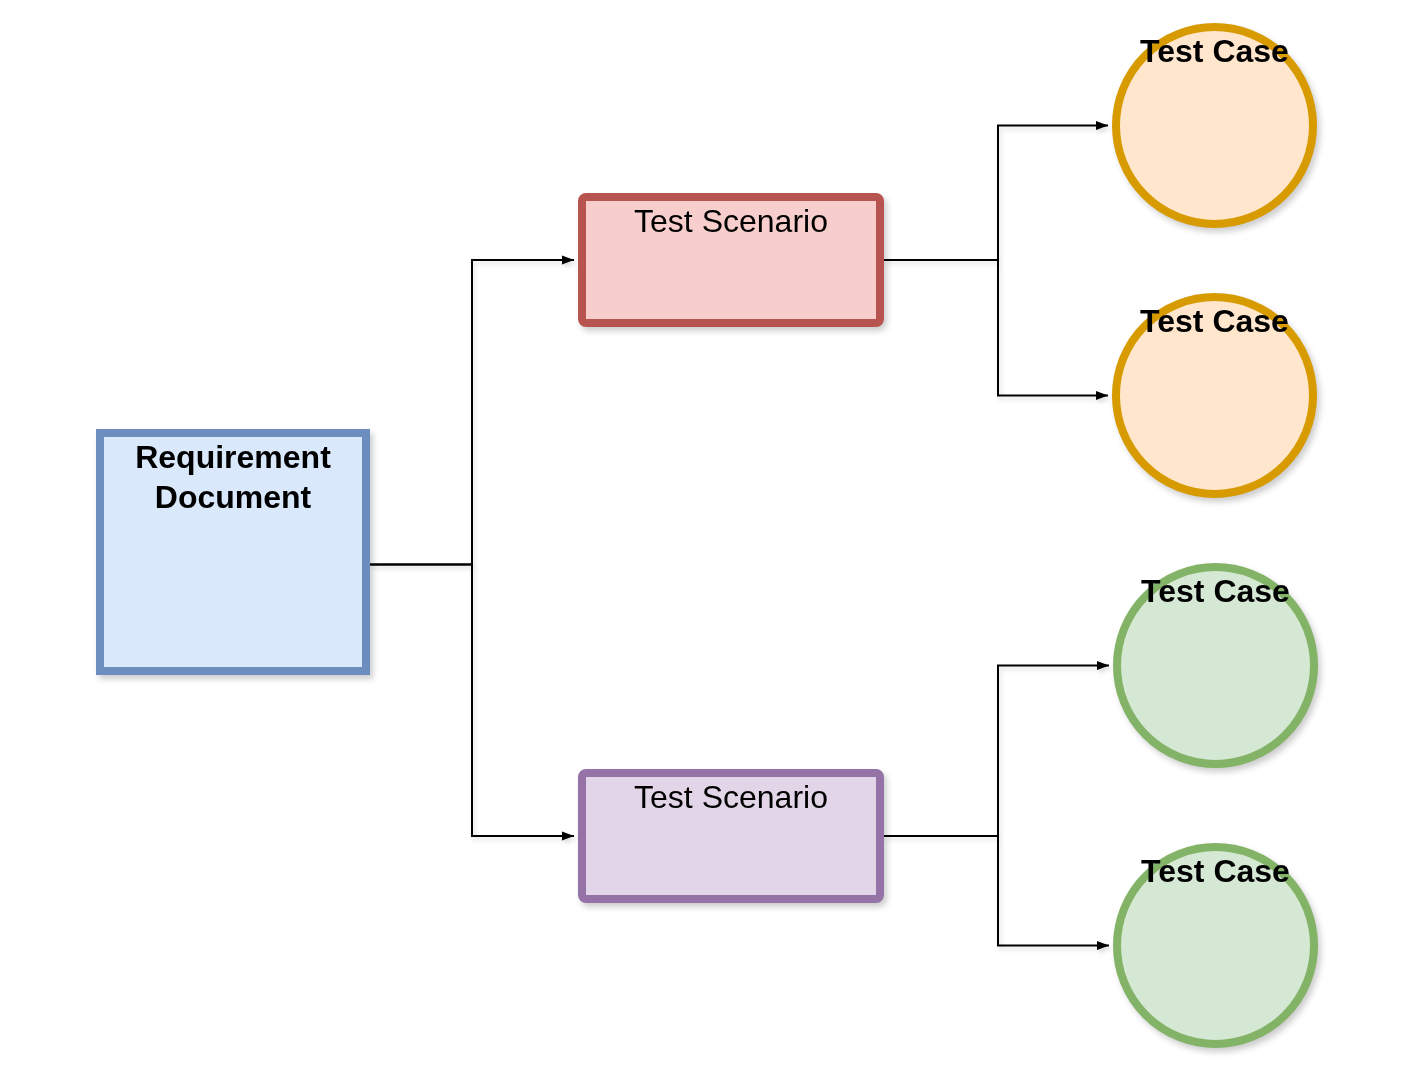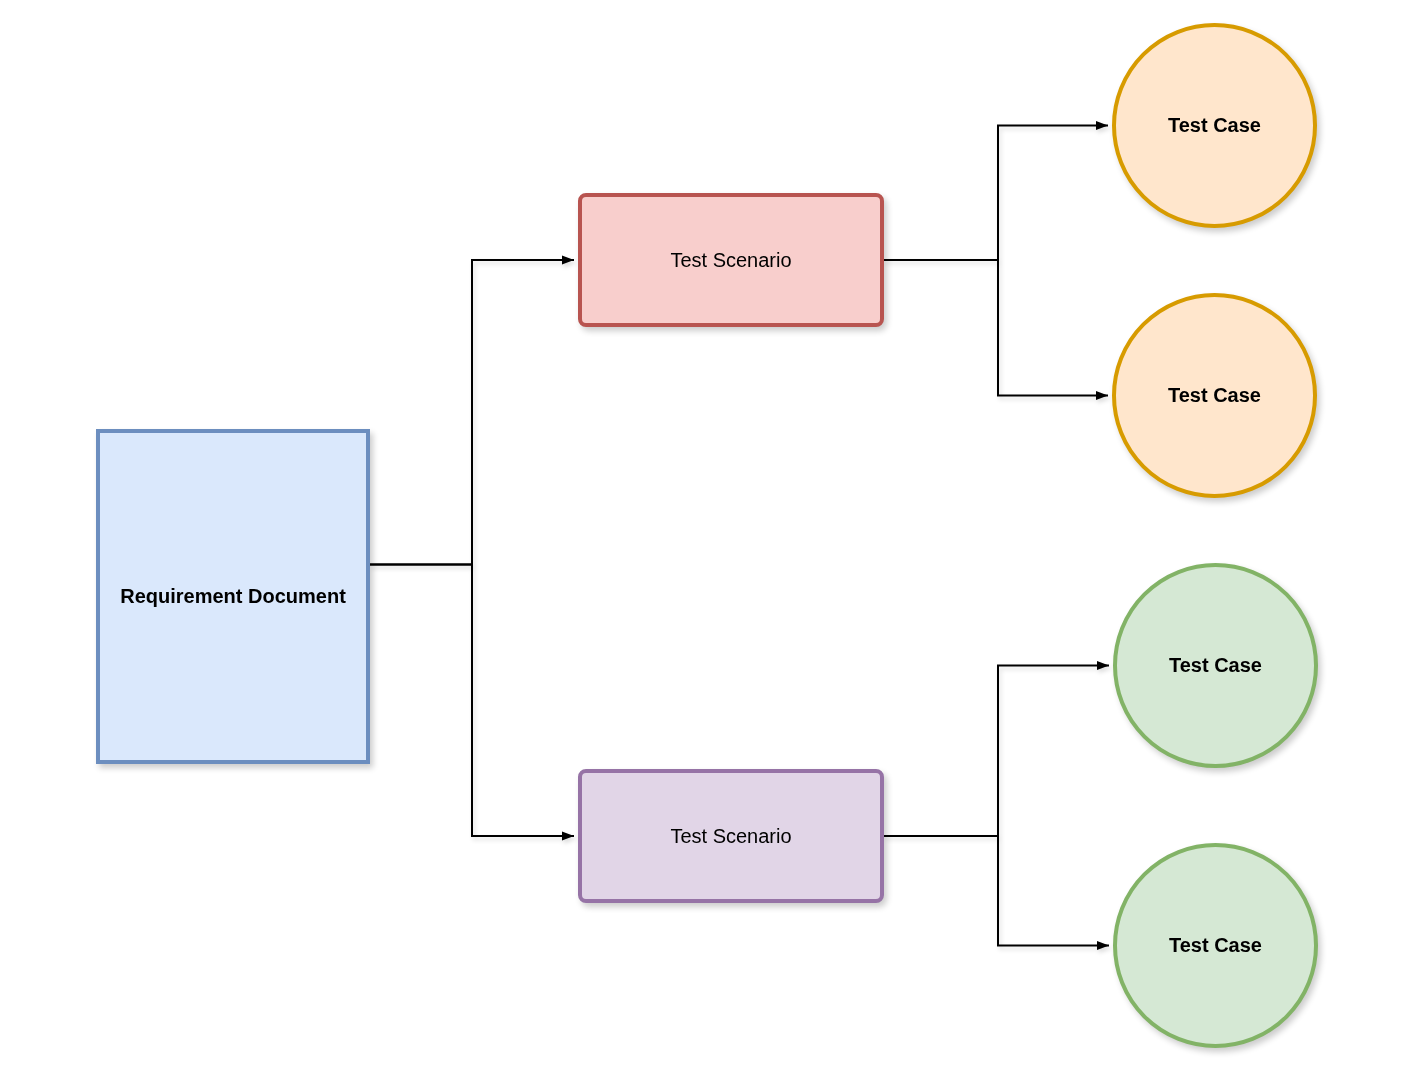--- a/index.html
+++ b/index.html
@@ -13,37 +13,37 @@
   }
   .edges {
     position: absolute;
     left: 0; top: 0;
     filter: drop-shadow(2px 3px 2px rgba(0,0,0,0.14));
   }
   .edge { fill: none; stroke-width: 2; }
   .node {
     position: absolute;
     display: flex;
-    align-items: center;
+    align-items: flex-start;
     justify-content: center;
     text-align: center;
     box-sizing: border-box;
-    border: 4px solid #737373;
+    border: 8px solid #737373;
     box-shadow: 3px 4px 6px rgba(0,0,0,0.2);
-    font-size: 20px;
+    font-size: 32px;
     line-height: 1.25;
     color: #000000;
   }
   .rounded { border-radius: 8px; }
   .circle  { border-radius: 50%; }
   .bold    { font-weight: bold; }
   .label   { padding: 0 14px; }
 
   
-  .n-requirement { left:  96px; top: 429px; width: 274px; height: 335px; }
+  .n-requirement { left:  96px; top: 429px; width: 274px; height: 246px; }
   .n-scenario-top    { left: 578px; top: 193px; width: 306px; height: 134px; }
   .n-scenario-bottom { left: 578px; top: 769px; width: 306px; height: 134px; }
   .n-case-1 { left: 1112px; top:  23px; width: 205px; height: 205px; }
   .n-case-2 { left: 1112px; top: 293px; width: 205px; height: 205px; }
   .n-case-3 { left: 1113px; top: 563px; width: 205px; height: 205px; }
   .n-case-4 { left: 1113px; top: 843px; width: 205px; height: 205px; }
 </style>
 </head>
 <body>
 

